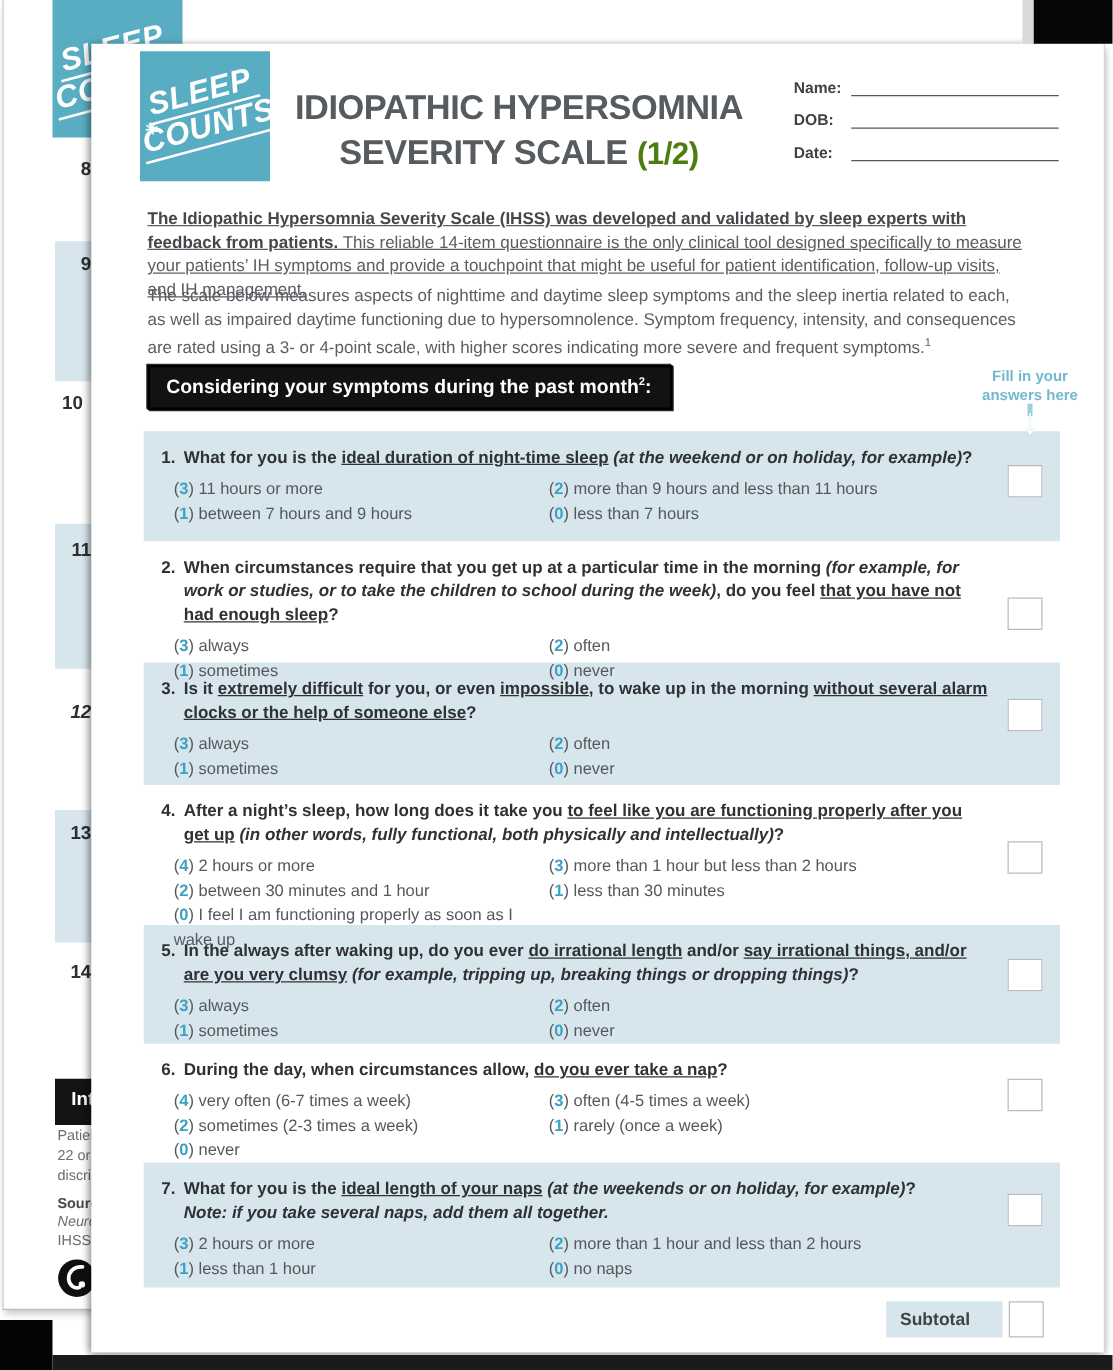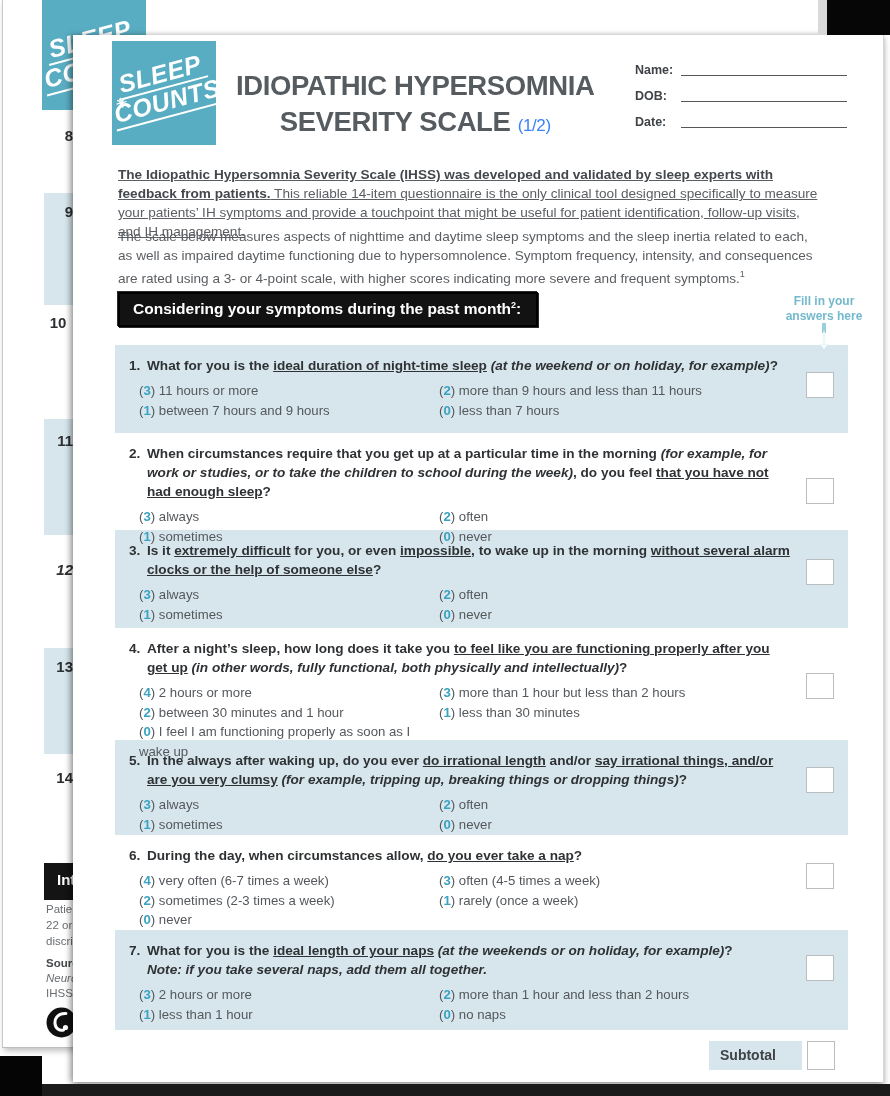--- a/index.html
+++ b/index.html
@@ -42,24 +42,24 @@
   .front-page {
     left:73px; top:35px; width:811px; height:1047px; background:#fff; z-index:3;
     box-shadow:-3px 0 6px rgba(0,0,0,0.28), 0 3px 6px rgba(0,0,0,0.30);
     border-right:1px solid #d7d7d7;
   }
   .fp-logo { position:absolute; left:39px; top:6px; width:104px; height:104px; background:#59adc2; overflow:hidden; }
   .fp-logo .logo-rot { top:20px; }
 
   .title { position:absolute; left:163px; top:33px; font-weight:bold; font-size:27.5px;
     color:#565b60; letter-spacing:-0.4px; line-height:36px; white-space:nowrap;text-align:center; }
-  .title .pg { font-weight:normal; font-size:17px; color:#3b82f6; }
+  .title .pg { font-weight:bold; font-size:25px; color:#4d7c0f; }
 
   .fields { position:absolute; left:562px; top:28px; width:212px; }
-  .frow { display:flex; align-items:flex-start; margin-bottom:12px; }
+  .frow { display:flex; align-items:center; margin-bottom:12px; }
   .flabel { font-weight:bold; font-size:12.5px; color:#3f4347; min-width:44px; }
   .fline { flex:1; border-bottom:1.6px solid #55585b; height:13px; margin-left:2px; }
 
   .intro { position:absolute; left:45px; width:700px; font-size:13.6px; line-height:19px; color:#5a5e62; }
   .intro b { color:#44484c; }
   .intro-1 { top:130px;text-decoration:underline; }
   .intro-2 { top:192px; }
   sup { font-size:9px; }
 
   .section-bar { position:absolute; left:45px; top:257px; background:#121212; color:#fff;

